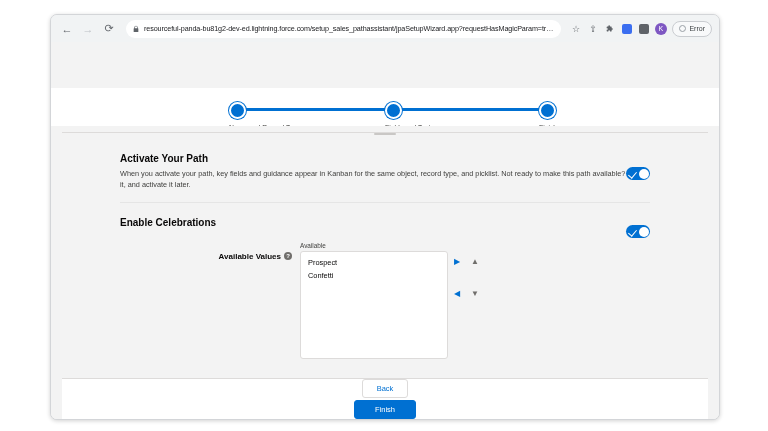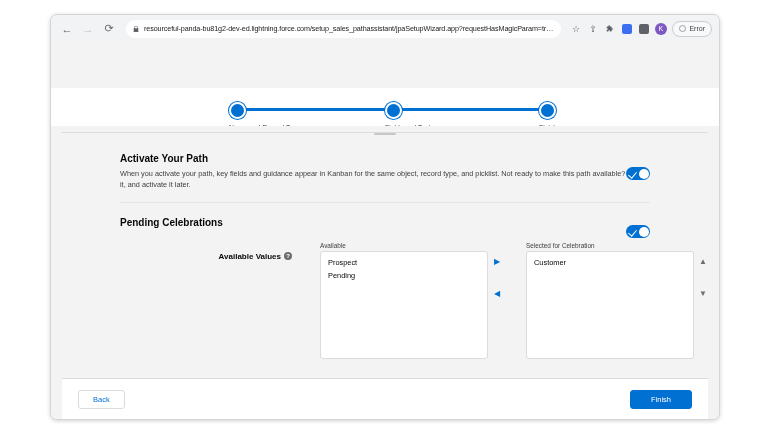--- a/index.html
+++ b/index.html
@@ -306,21 +306,21 @@
     font-size: 6px;
     line-height: 8px;
     text-align: center;
     margin-left: 3px;
     vertical-align: 1px;
   }
   .dual-list {
     display: flex;
     align-items: flex-start;
   }
-  .list-col { width: 168px; margin-left: 20px; }
+  .list-col { width: 148px; }
   .list-caption {
     font-size: 6.4px;
     color: #3e3e3c;
     margin-bottom: 2px;
   }
   .list-box {
     height: 108px;
     background: #ffffff;
     border: 1px solid #dddbda;
     border-radius: 3px;
@@ -354,20 +354,21 @@
     left: 11px;
     right: 11px;
     bottom: 0;
     height: 40px;
     background: #ffffff;
     display: flex;
     align-items: center;
     justify-content: space-between;
     padding: 0 16px;
     box-sizing: border-box;
+    flex-direction: column;
   }
   .btn {
     font-size: 7.5px;
     border-radius: 3px;
     padding: 4px 14px;
     border: 1px solid #dddbda;
     background: #ffffff;
     color: #0070d2;
   }
   .btn-primary {
@@ -444,47 +445,41 @@
             <div class="section-title">Activate Your Path</div>
             <div class="section-desc">When you activate your path, key fields and guidance appear in Kanban for the same object, record type, and picklist. Not ready to make this path available? Save it, and activate it later.</div>
             <div class="toggle" style="right:58px; top:34px;">
               <span class="check"></span>
             </div>
           </div>
 
           <div class="divider"></div>
 
           <div class="section" style="padding-top:14px; position:relative;">
-            <div class="section-title">Pending Celebrations</div>
+            <div class="section-title">Enable Celebrations</div>
             <div class="toggle" style="right:58px; top:22px;">
               <span class="check"></span>
             </div>
           </div>
 
           <div class="field-row">
             <div class="field-label">
               <span>Available Values</span><span class="help-icon">?</span>
             </div>
             <div class="dual-list">
               <div class="list-col">
                 <div class="list-caption">Available</div>
                 <div class="list-box">
                   <div class="list-item">Prospect</div>
-                  <div class="list-item">Pending</div>
+                  <div class="list-item">Confetti</div>
                 </div>
               </div>
               <div class="arrow-col">
                 <div class="arrow-btn">▶</div>
                 <div class="arrow-btn">◀</div>
-              </div>
-              <div class="list-col">
-                <div class="list-caption">Selected for Celebration</div>
-                <div class="list-box">
-                  <div class="list-item">Customer</div>
-                </div>
               </div>
               <div class="arrow-col right">
                 <div class="arrow-btn">▲</div>
                 <div class="arrow-btn">▼</div>
               </div>
             </div>
           </div>
 
         </div>
 

